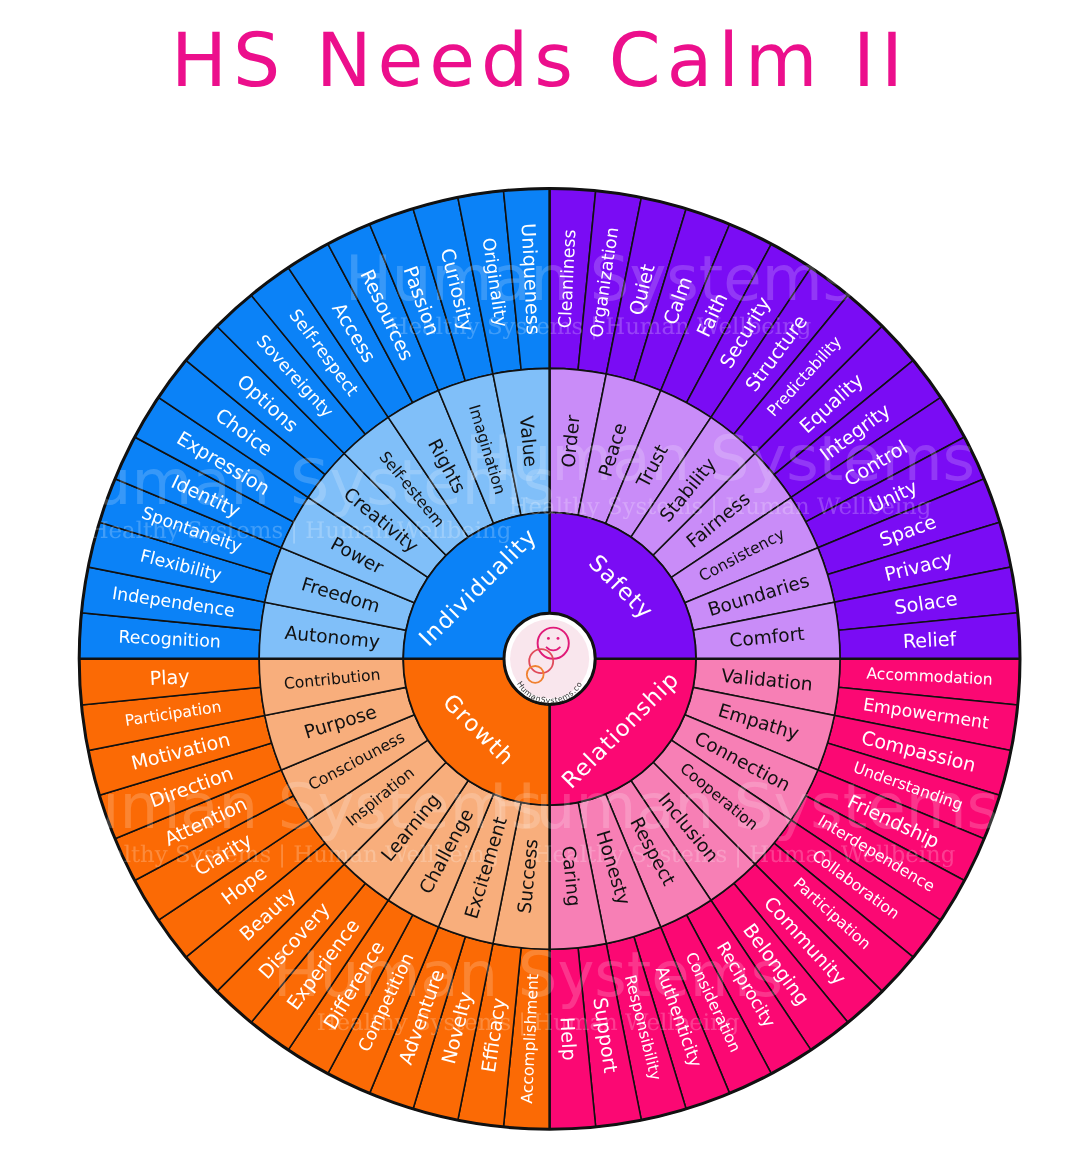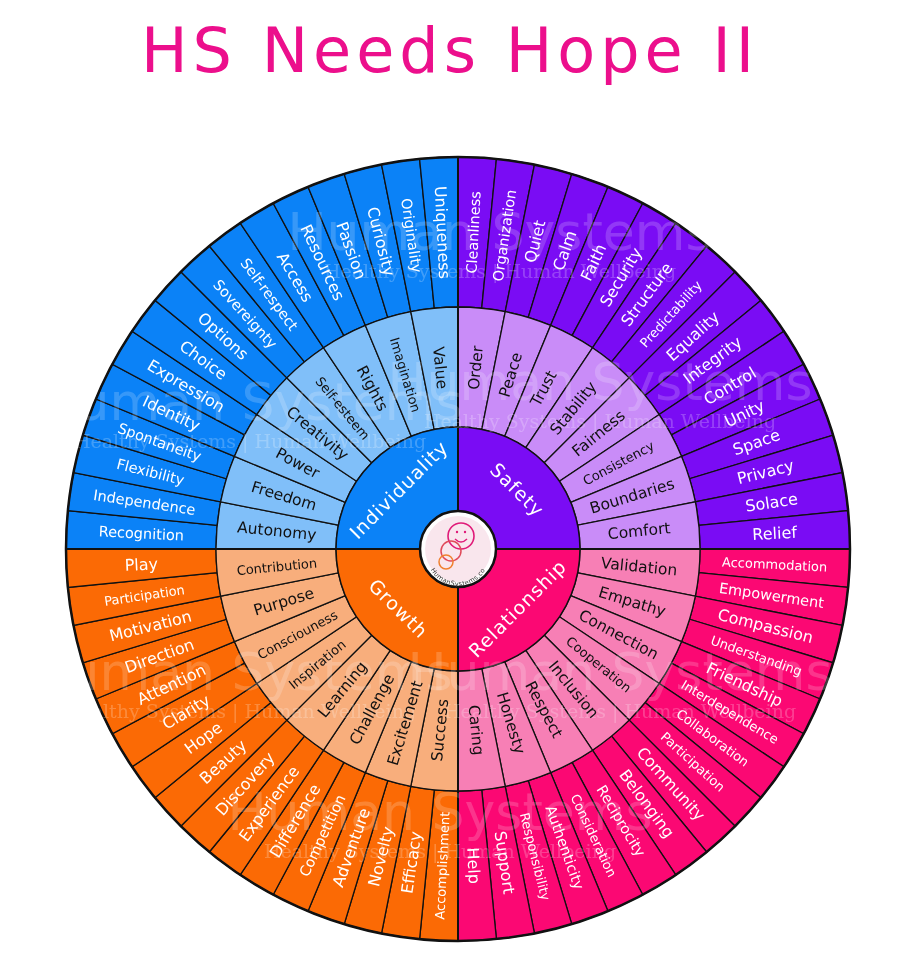--- a/index.html
+++ b/index.html
@@ -13,21 +13,21 @@
   svg text { font-family: "DejaVu Sans", sans-serif; }
   .outer-label { fill: #ffffff; }
   .middle-label { fill: #111111; }
   .inner-label { fill: #ffffff; font-size: 19px; letter-spacing: 1px; }
   .wm { fill: #ffffff; opacity: 0.18; font-family: "DejaVu Sans", sans-serif; }
   .wm2 { fill: #ffffff; opacity: 0.22; font-family: "DejaVu Serif", serif; }
 </style>
 </head>
 <body>
 
-<h1 class="title">HS Needs Hope II</h1>
+<h1 class="title">HS Needs Calm II</h1>
 
 <div class="wheel-wrap">
   <svg id="wheel" width="900" height="964" viewBox="0 0 900 964" xmlns="http://www.w3.org/2000/svg">
     <g id="seg-layer">
         <g>
           <path d="M458 157 A392 392 0 0 1 496.42271900918774 158.8875871444988 L481.72014795975366 308.16529614532834 A242 242 0 0 0 458 307 Z" fill="#7a0cf4" stroke="#111" stroke-width="1.3"></path>
           <path d="M496.42271900918774 158.8875871444988 A392 392 0 0 1 534.4754062303223 164.53217008193366 L505.21185792790305 311.64996214241825 A242 242 0 0 0 481.72014795975366 308.16529614532834 Z" fill="#7a0cf4" stroke="#111" stroke-width="1.3"></path>
           <path d="M534.4754062303223 164.53217008193366 A392 392 0 0 1 571.7915934837492 173.87938839297408 L528.2488918955798 317.42043875280547 A242 242 0 0 0 505.21185792790305 311.64996214241825 Z" fill="#7a0cf4" stroke="#111" stroke-width="1.3"></path>
           <path d="M571.7915934837492 173.87938839297408 A392 392 0 0 1 608.0119054871152 186.83922325557558 L550.6093906323517 325.4211531322686 A242 242 0 0 0 528.2488918955798 317.42043875280547 Z" fill="#7a0cf4" stroke="#111" stroke-width="1.3"></path>
           <path d="M608.0119054871152 186.83922325557558 A392 392 0 0 1 642.787520835791 203.2868643754448 L572.0780103118914 335.5750540276981 A242 242 0 0 0 550.6093906323517 325.4211531322686 Z" fill="#7a0cf4" stroke="#111" stroke-width="1.3"></path>

